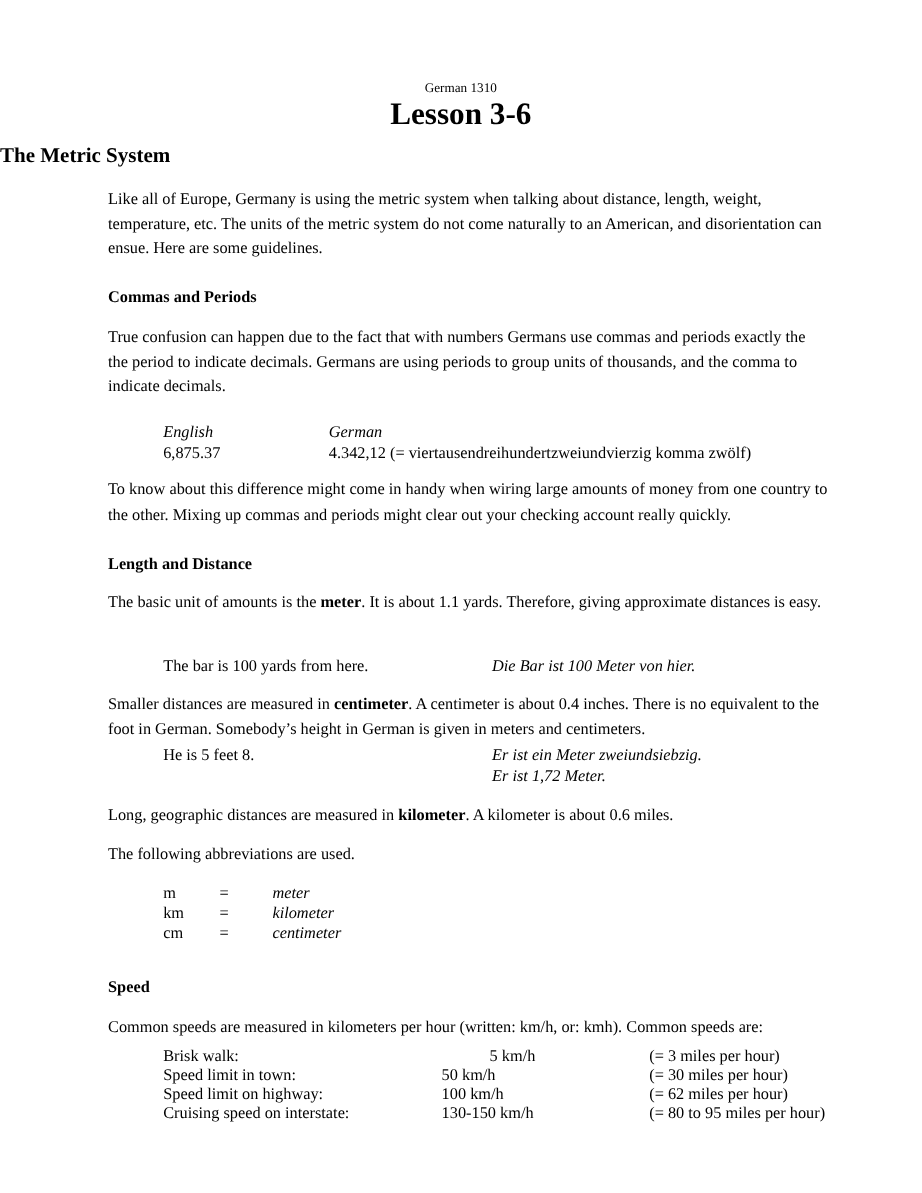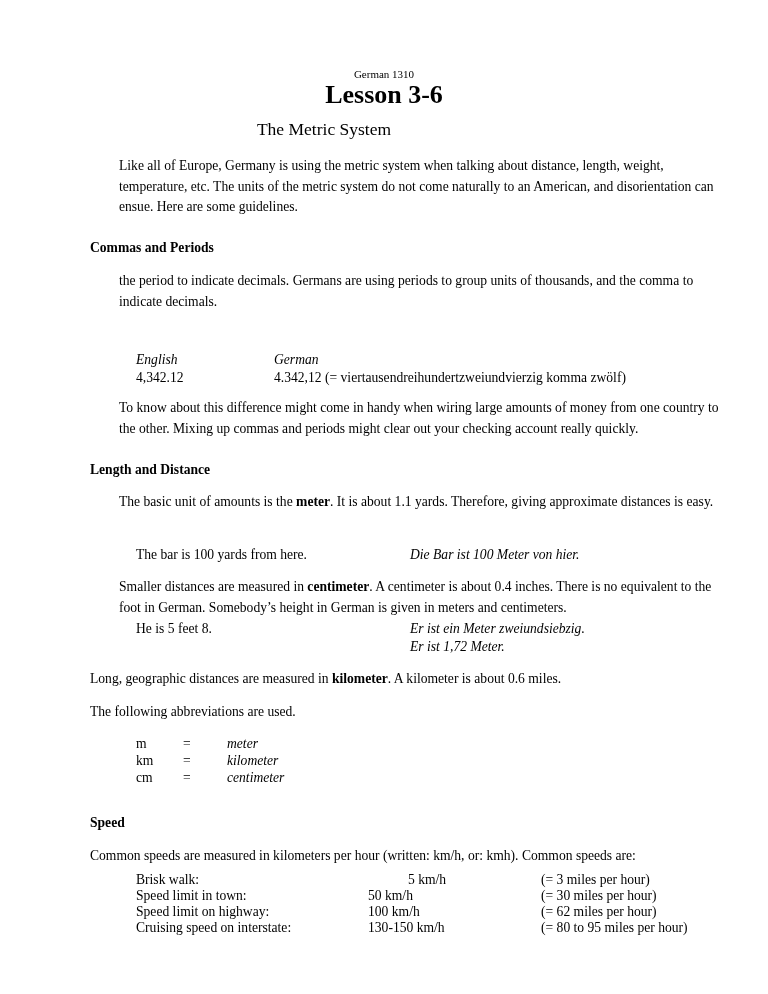--- a/index.html
+++ b/index.html
@@ -2,48 +2,49 @@
 <html><head>
   <meta charset="utf-8">
   <style>
     html, body { margin: 0; padding: 0; background: #ffffff; }
     body { width: 768px; height: 994px; position: relative; overflow: hidden;
            font-family: "Liberation Serif", serif; color: #000; }
     .abs { position: absolute; white-space: nowrap; }
     .body-text { font-size: 13.6px; line-height: 20.5px; }
     .course { left: 0; width: 768px; text-align: center; top: 68px; font-size: 11px; }
     .title { left: 0; width: 768px; text-align: center; top: 80px; font-size: 26px; font-weight: bold; }
-    .subtitle { left: 0; width: 648px; text-align: center; top: 119px; font-size: 17.5px; font-weight: normal; }
-    .para { position: absolute; left: 90px; width: 600px; font-size: 13.6px; line-height: 20.5px; margin-left: 29px; }
+    .subtitle { left: 0; width: 648px; text-align: left; top: 119px; font-size: 17.5px; font-weight: bold; }
+    .para { position: absolute; left: 90px; width: 600px; font-size: 13.6px; line-height: 20.5px; }
     .heading { position: absolute; left: 90px; font-size: 13.6px; font-weight: bold; }
     .ital { font-style: italic; }
     b { font-weight: bold; }
   </style>
 </head>
 <body>
 
 <div class="abs course">German 1310</div>
 <div class="abs title">Lesson 3-6</div>
 <div class="abs subtitle">The Metric System</div>
 
 <div class="para" style="top:156px;">
   <div>Like all of Europe, Germany is using the metric system when talking about distance, length, weight,</div>
   <div>temperature, etc.  The units of the metric system do not come naturally to an American, and disorientation can</div>
   <div>ensue.  Here are some guidelines.</div>
 </div>
 
 <div class="heading" style="top:240px;">Commas and Periods</div>
 <div class="para" style="top:271px;">
+  <div>True confusion can happen due to the fact that with numbers Germans use commas and periods exactly the</div>
   <div>the period to indicate decimals.  Germans are using periods to group units of thousands, and the comma to</div>
   <div>indicate decimals.</div>
 </div>
 
 <div class="abs body-text ital" style="left:136px; top:350px;">English</div>
 <div class="abs body-text ital" style="left:274px; top:350px;">German</div>
-<div class="abs body-text" style="left:136px; top:368px;">4,342.12</div>
+<div class="abs body-text" style="left:136px; top:368px;">6,875.37</div>
 <div class="abs body-text" style="left:274px; top:368px;">4.342,12 (= viertausendreihundertzweiundvierzig komma zwölf)</div>
 
 <div class="para" style="top:398px;">
   <div>To know about this difference might come in handy when wiring large amounts of money from one country to</div>
   <div>the other.  Mixing up commas and periods might clear out your checking account really quickly.</div>
 </div>
 
 <div class="heading" style="top:462px;">Length and Distance</div>
 <div class="para" style="top:492px;">
   <div><span>The basic unit of amounts is the </span><b>meter</b><span>.  It is about 1.1 yards.  Therefore, giving approximate distances is easy.</span></div>

